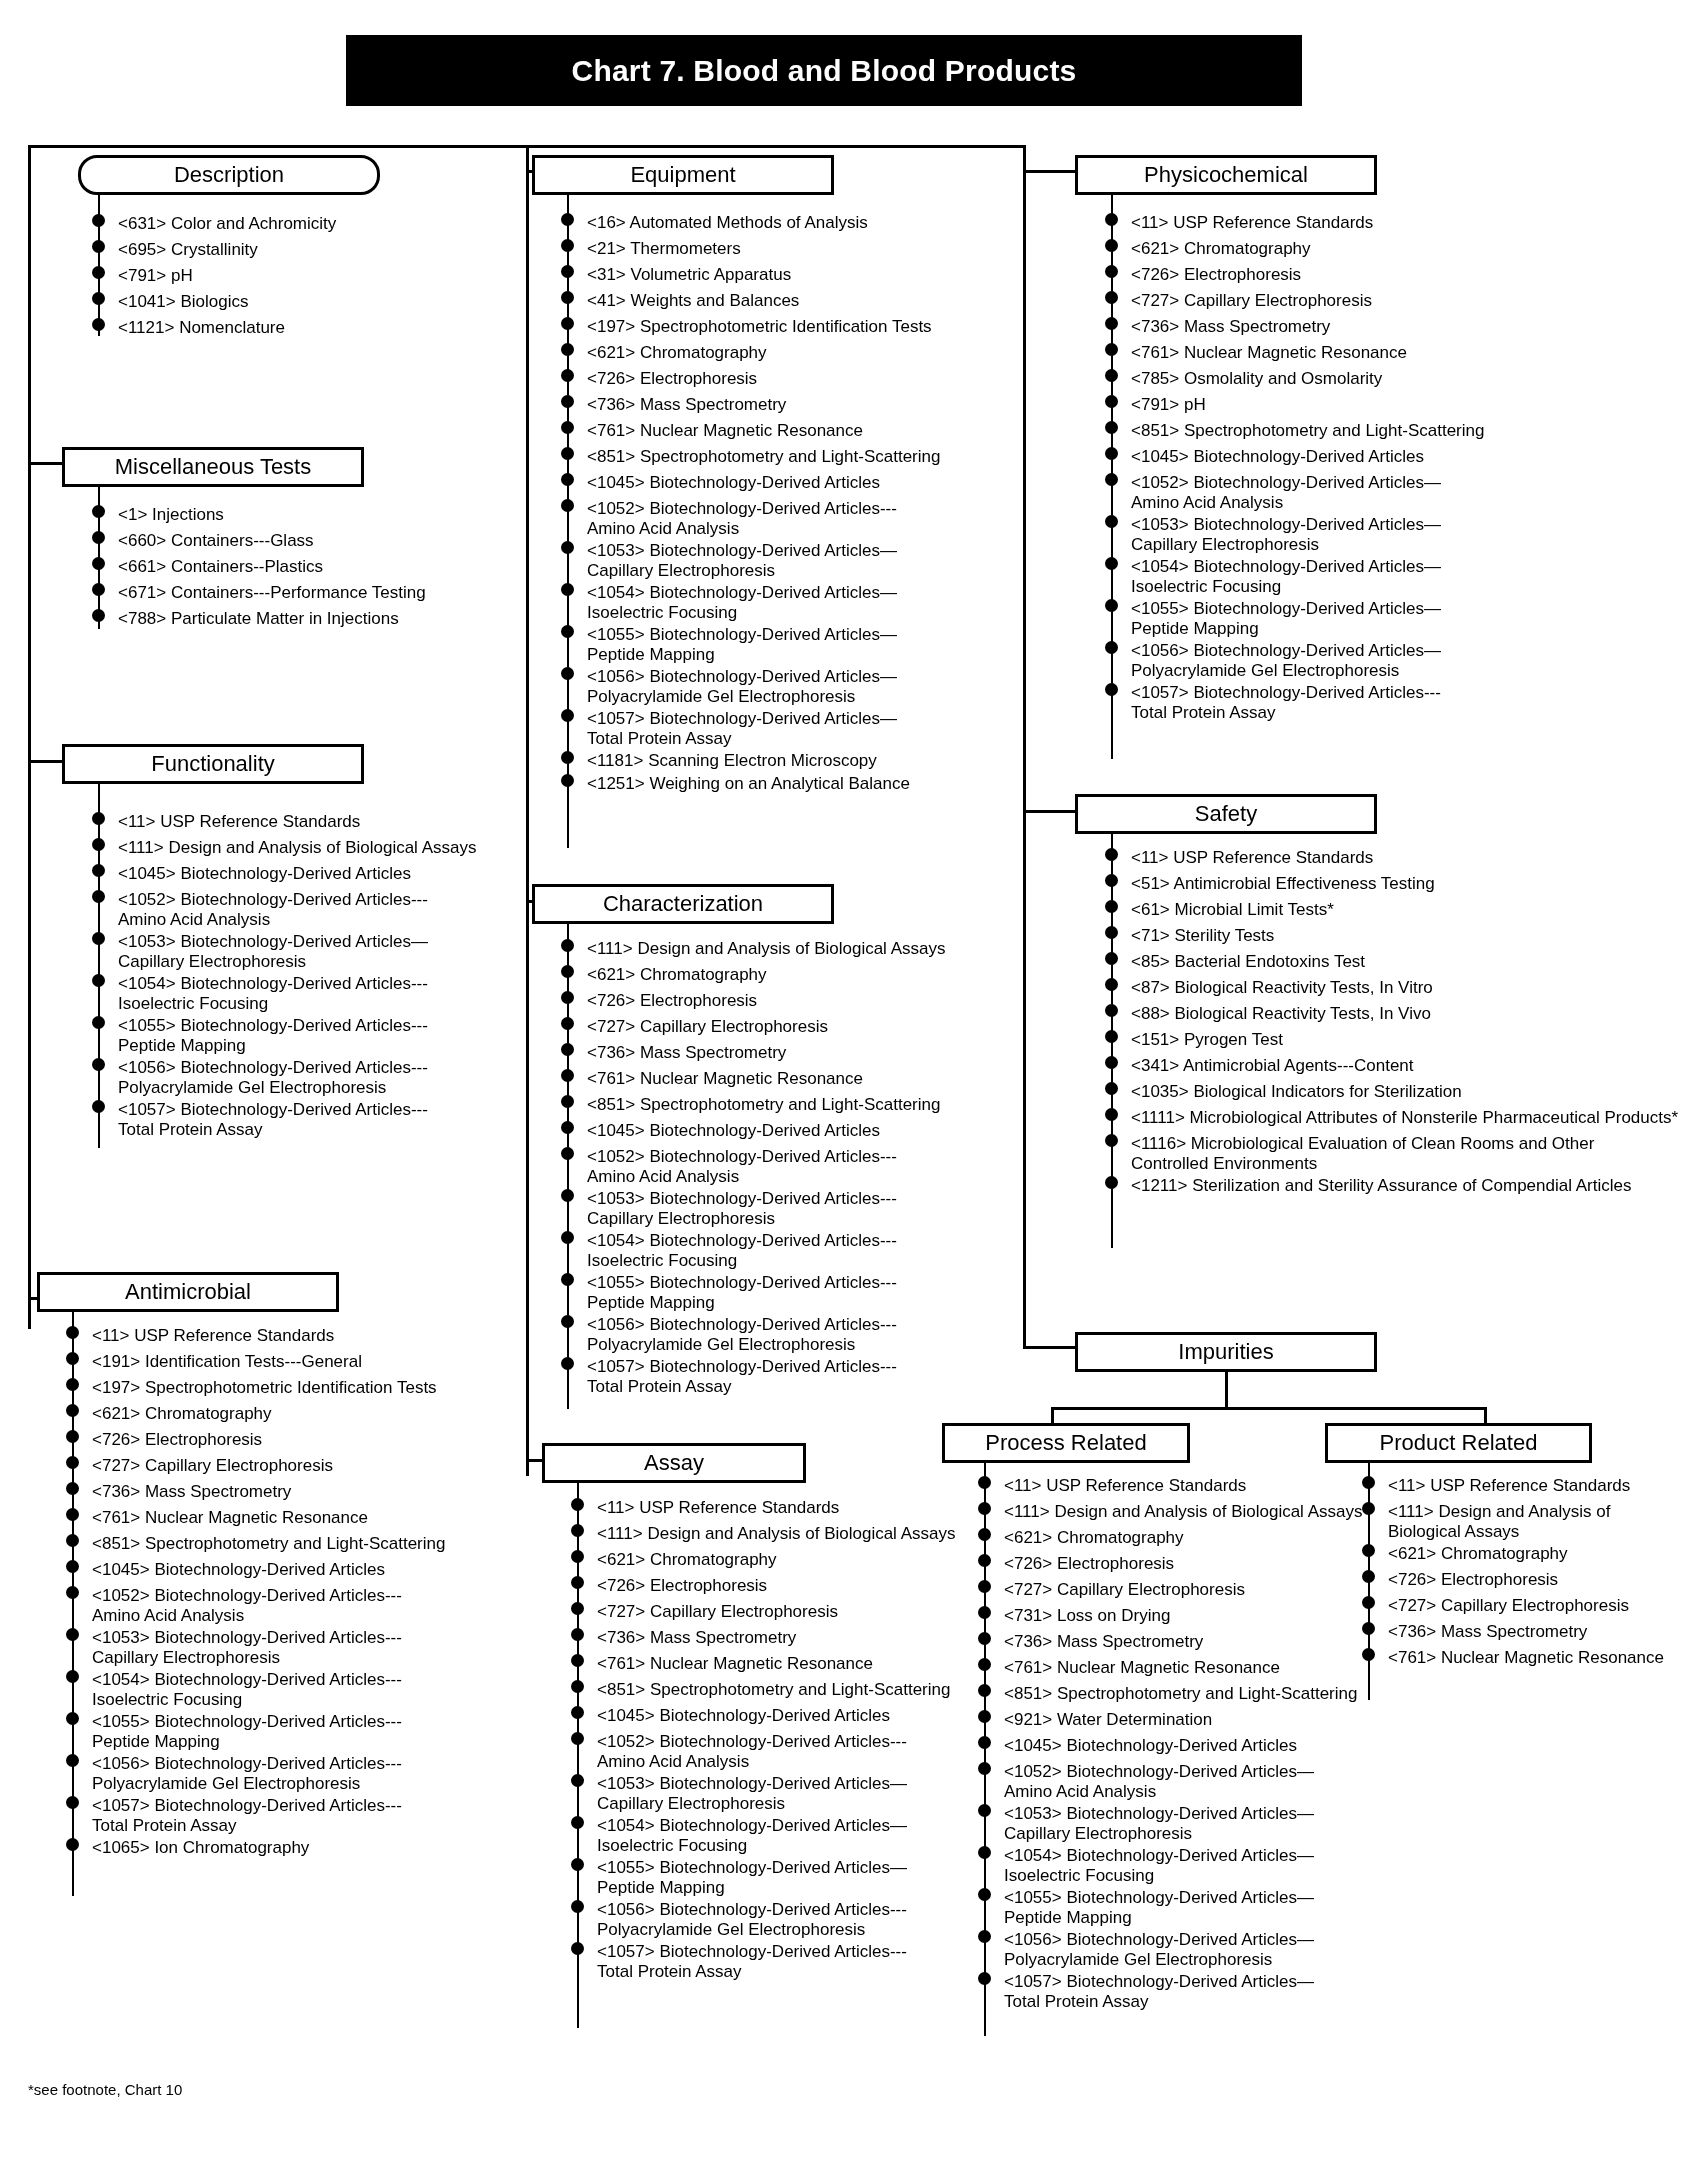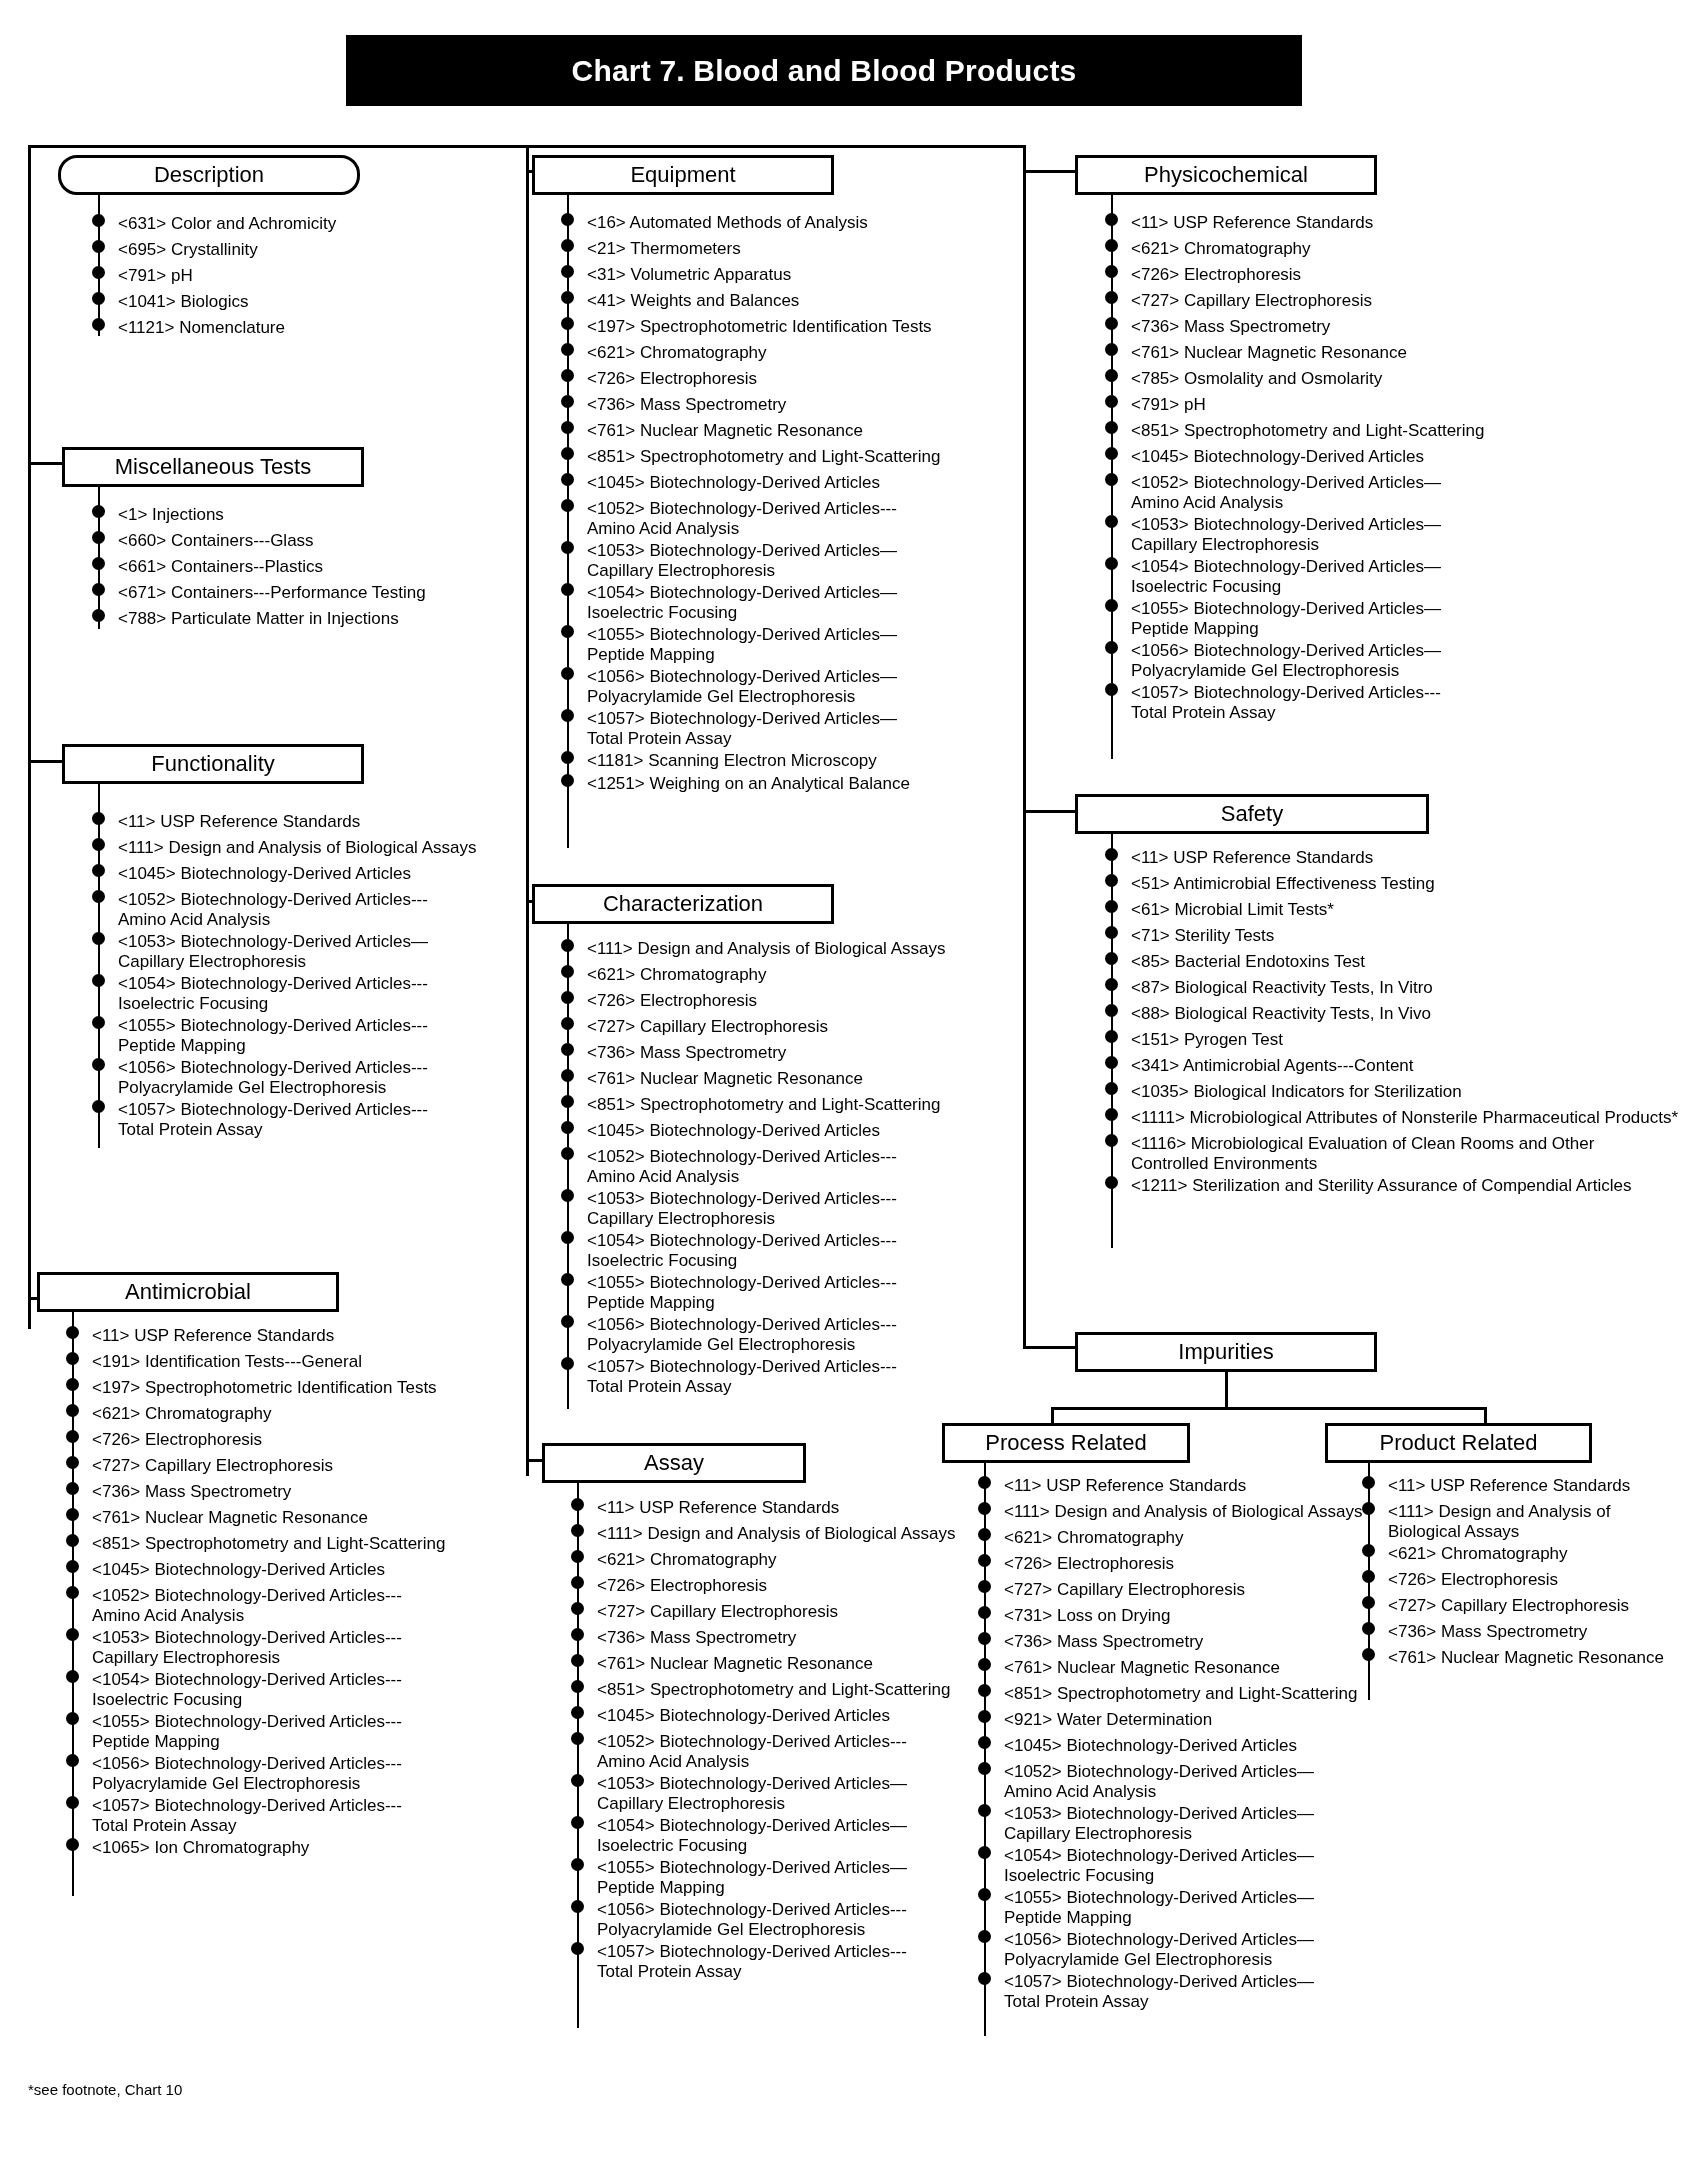--- a/index.html
+++ b/index.html
@@ -50,21 +50,21 @@
 </head>
 <body>
 
 <div id="page">
 
   <div class="title-bar">Chart 7. Blood and Blood Products</div>
 
   <div class="ln h" style="left:28px;top:145px;width:996px;"></div>
   <div class="ln v" style="left:28px;top:145px;height:1184px;"></div>
 
-  <div class="hdr" style="left:58px;top:155px;width:302px;border-radius:19px;">Description</div>
+  <div class="hdr" style="left:78px;top:155px;width:302px;border-radius:19px;">Description</div>
   <div class="spine" style="left:98px;top:195px;height:141px;"></div>
   <div class="list" style="left:92px;top:214px;">
       <div class="li" style="min-height: 23px; padding-left: 26px; margin-bottom: 3px;">
         <span class="dot"></span>
         <span class="tx">&lt;631&gt; Color and Achromicity</span>
       </div>
       <div class="li" style="min-height: 23px; padding-left: 26px; margin-bottom: 3px;">
         <span class="dot"></span>
         <span class="tx">&lt;695&gt; Crystallinity</span>
       </div>
@@ -538,21 +538,21 @@
 Polyacrylamide Gel Electrophoresis</span>
       </div>
       <div class="li" style="min-height: 36px; padding-left: 26px; margin-bottom: 2px;">
         <span class="dot"></span>
         <span class="tx" style="text-indent: 0px;">&lt;1057&gt; Biotechnology-Derived Articles---
 Total Protein Assay</span>
       </div>
     </div>
 
   <div class="ln h" style="left:1023px;top:810px;width:55px;"></div>
-  <div class="hdr" style="left:1075px;top:794px;width:354px;">Safety</div>
+  <div class="hdr" style="left:1075px;top:794px;width:302px;">Safety</div>
   <div class="spine" style="left:1111px;top:834px;height:414px;"></div>
   <div class="list" style="left:1105px;top:848px;">
       <div class="li" style="min-height: 23px; padding-left: 26px; margin-bottom: 3px;">
         <span class="dot"></span>
         <span class="tx">&lt;11&gt; USP Reference Standards</span>
       </div>
       <div class="li" style="min-height: 23px; padding-left: 26px; margin-bottom: 3px;">
         <span class="dot"></span>
         <span class="tx">&lt;51&gt; Antimicrobial Effectiveness Testing</span>
       </div>

